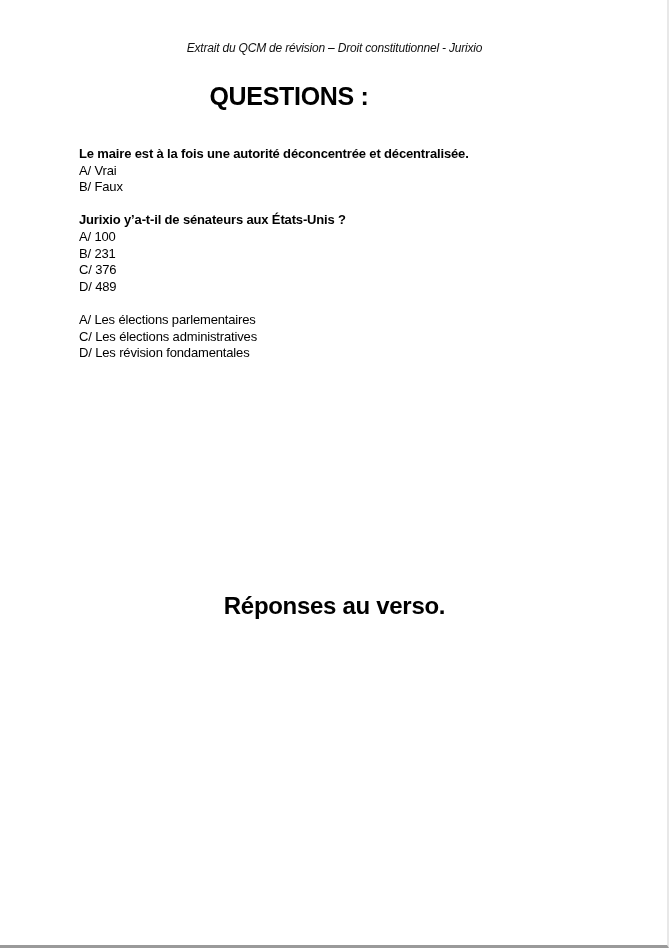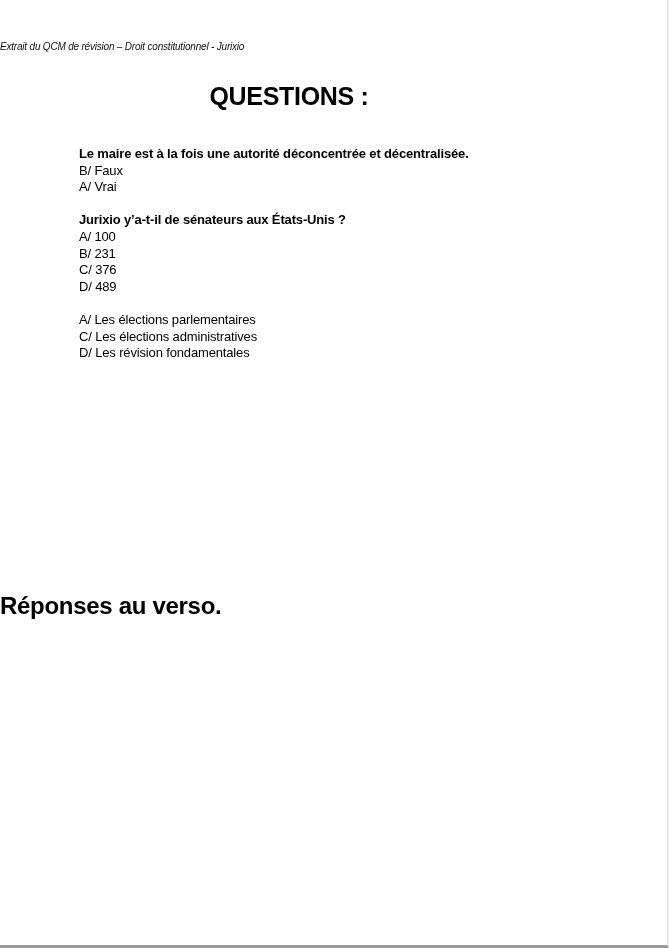--- a/index.html
+++ b/index.html
@@ -22,22 +22,23 @@
       height: 945px;
       background: #fff;
       border-right: 2px solid #e8e8e8;
       border-bottom: 3px solid #9a9a9a;
     }
     .header {
       position: absolute;
       top: 41px;
       left: 0;
       width: 669px;
+      text-align: center;
       font-style: italic;
-      font-size: 10px;
+      font-size: 12px;
       letter-spacing: -0.2px;
       color: #111;
     }
     .title {
       position: absolute;
       top: 82px;
       left: 0;
       width: 578px;
       text-align: center;
       font-weight: bold;
@@ -54,37 +55,38 @@
       letter-spacing: -0.15px;
     }
     .question { margin-bottom: 16.6px; }
     .q-text { font-weight: bold; }
     .answer { font-weight: normal; }
     .footer-note {
       position: absolute;
       top: 592px;
       left: 0;
       width: 669px;
+      text-align: center;
       font-weight: bold;
       font-size: 24px;
       letter-spacing: -0.3px;
     }
   </style>
 </head>
 <body>
 
 <div class="page">
   <div class="header">Extrait du QCM de révision – Droit constitutionnel - Jurixio</div>
   <div class="title">QUESTIONS :</div>
 
   <div class="questions">
     <div class="question">
       <div class="q-text">Le maire est à la fois une autorité déconcentrée et décentralisée.</div>
+      <div class="answer">A/ Vrai</div>
       <div class="answer">B/ Faux</div>
-      <div class="answer">A/ Vrai</div>
     </div>
     <div class="question">
       <div class="q-text">Jurixio y’a-t-il de sénateurs aux États-Unis ?</div>
       <div class="answer">A/ 100</div>
       <div class="answer">B/ 231</div>
       <div class="answer">C/ 376</div>
       <div class="answer">D/ 489</div>
     </div>
     <div class="question">
       <div class="answer">A/ Les élections parlementaires</div>

